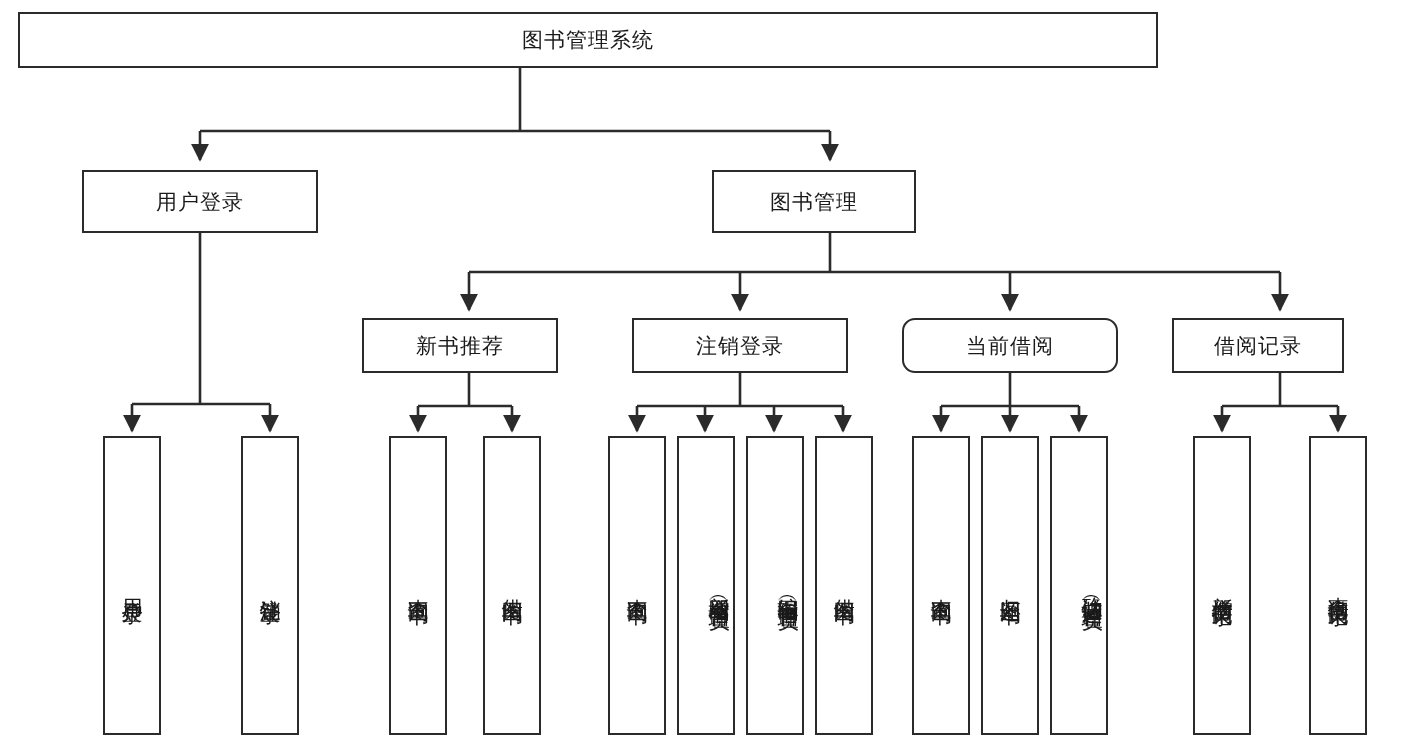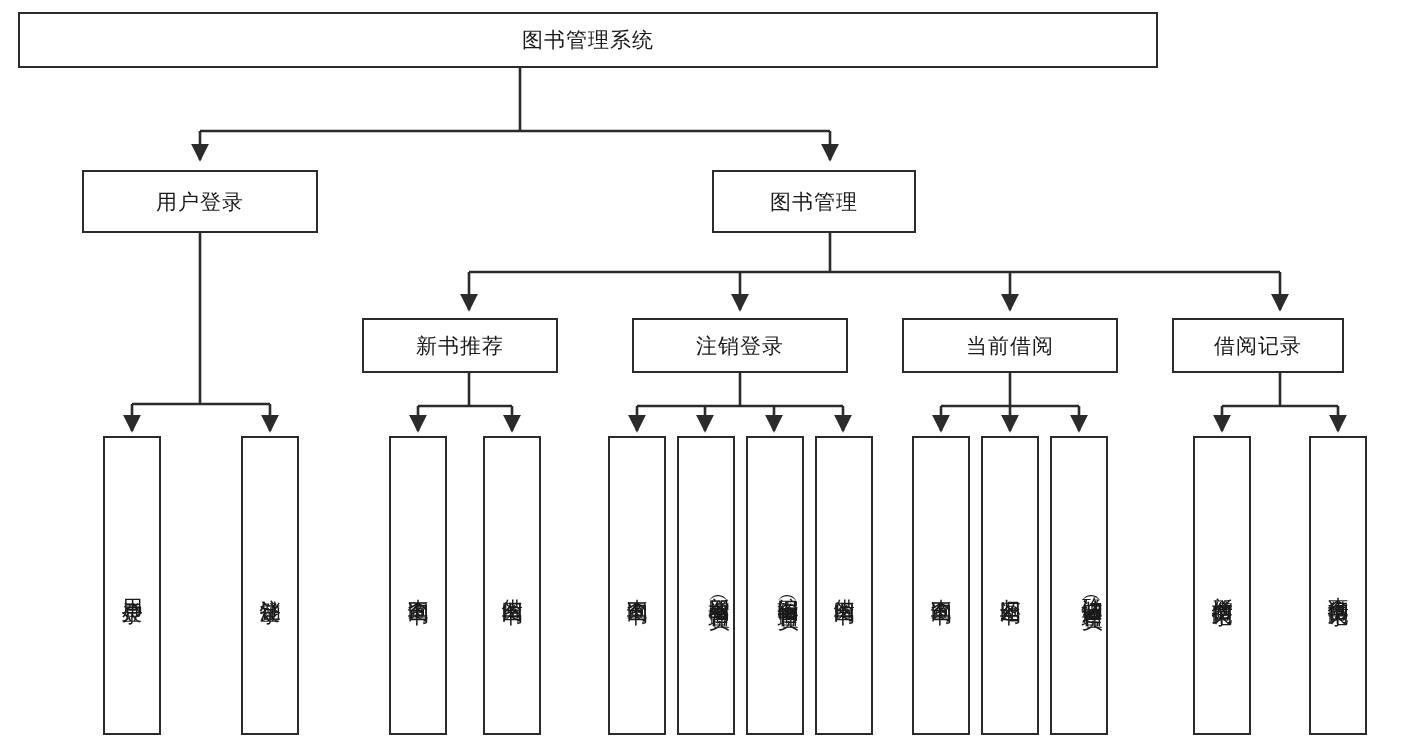--- a/index.html
+++ b/index.html
@@ -73,21 +73,21 @@
     </g>
   </svg>
 
   <div class="node horiz" style="left:18px;top:12px;width:1140px;height:56px;">图书管理系统</div>
 
   <div class="node horiz" style="left:82px;top:170px;width:236px;height:63px;">用户登录</div>
   <div class="node horiz" style="left:712px;top:170px;width:204px;height:63px;">图书管理</div>
 
   <div class="node horiz" style="left:362px;top:318px;width:196px;height:55px;">新书推荐</div>
   <div class="node horiz" style="left:632px;top:318px;width:216px;height:55px;">注销登录</div>
-  <div class="node horiz" style="left:902px;top:318px;width:216px;height:55px;">当前借阅</div>
+  <div class="node horiz" style="left:902px;top:318px;width:216px;height:55px;border-radius:13px;">当前借阅</div>
   <div class="node horiz" style="left:1172px;top:318px;width:172px;height:55px;">借阅记录</div>
 
   <div class="node vert tall" style="left:103px;top:436px;width:58px;height:299px;">用户登录</div>
   <div class="node vert tall" style="left:241px;top:436px;width:58px;height:299px;">注销登录</div>
 
   <div class="node vert tall" style="left:389px;top:436px;width:58px;height:299px;">查询图书</div>
   <div class="node vert tall" style="left:483px;top:436px;width:58px;height:299px;">借阅图书</div>
 
   <div class="node vert tall" style="left:608px;top:436px;width:58px;height:299px;">查询图书</div>
   <div class="node vert" style="left:677px;top:436px;width:58px;height:299px;">新增图书（管理员）</div>

